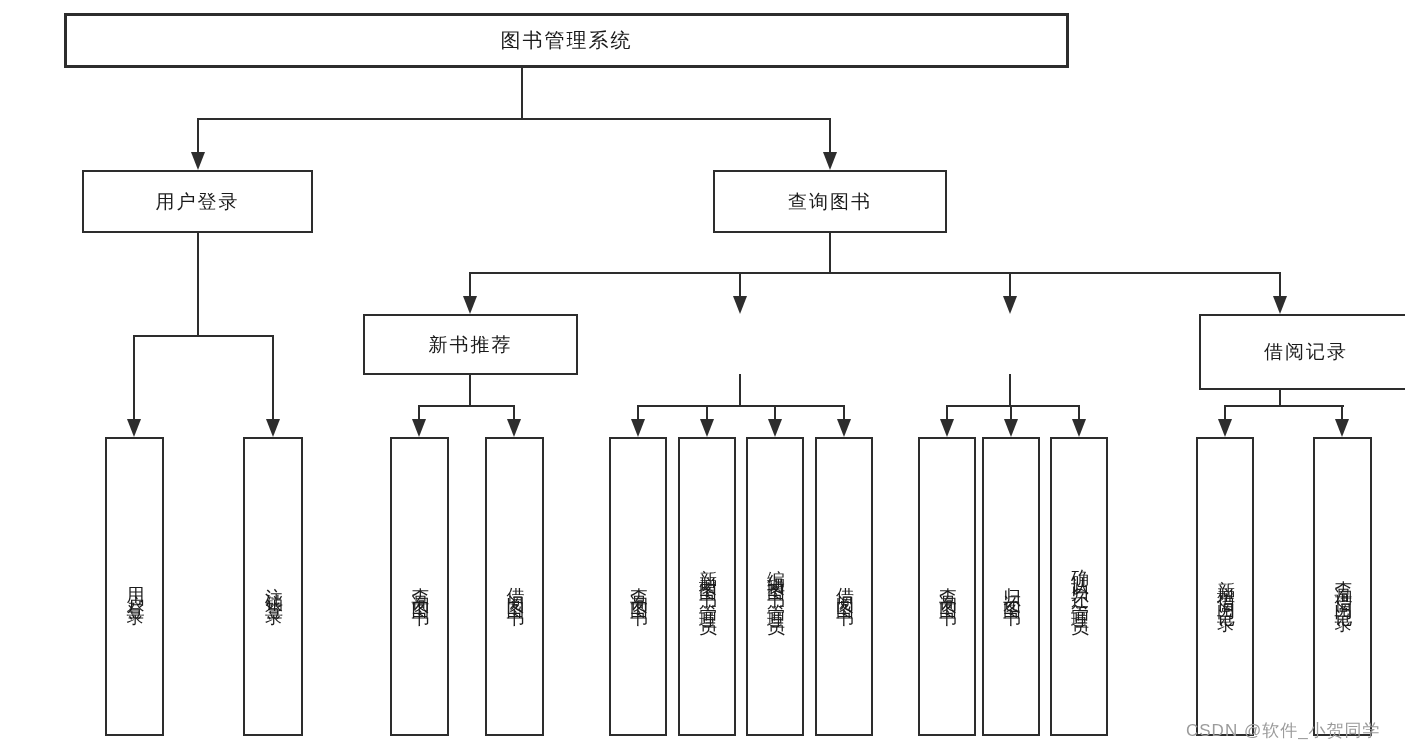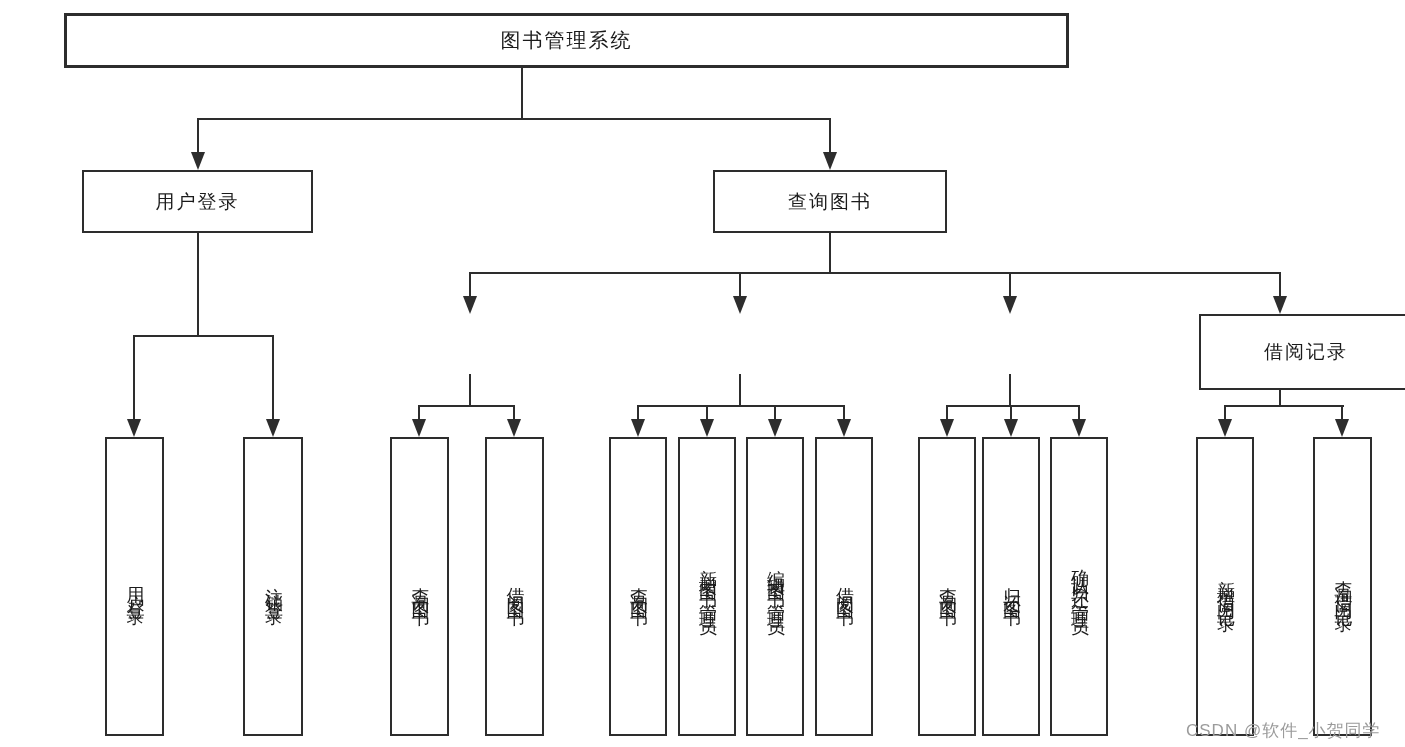--- a/index.html
+++ b/index.html
@@ -92,20 +92,21 @@
   <div class="vl" style="left:1224px;top:405px;height:14px"></div>
   <div class="ar" style="left:1218px;top:419px"></div>
   <div class="vl" style="left:1341px;top:405px;height:14px"></div>
   <div class="ar" style="left:1335px;top:419px"></div>
 
   <div class="box root" style="left:20px;top:13px;width:1005px;height:55px">图书管理系统</div>
 
   <div class="box" style="left:82px;top:170px;width:231px;height:63px">用户登录</div>
   <div class="box" style="left:713px;top:170px;width:234px;height:63px">查询图书</div>
 
+  <div class="box" style="left:363px;top:314px;width:215px;height:61px">新书推荐</div>
   <div class="box" style="left:1199px;top:314px;width:214px;height:76px">借阅记录</div>
 
   <div class="box leaf" style="left:105px;top:437px;width:59px;height:299px">用户登录</div>
   <div class="box leaf" style="left:243px;top:437px;width:60px;height:299px">注销登录</div>
 
   <div class="box leaf" style="left:390px;top:437px;width:59px;height:299px">查询图书</div>
   <div class="box leaf" style="left:485px;top:437px;width:59px;height:299px">借阅图书</div>
 
   <div class="box leaf" style="left:609px;top:437px;width:58px;height:299px">查询图书</div>
   <div class="box leaf" style="left:678px;top:437px;width:58px;height:299px">新增图书（管理员）</div>

